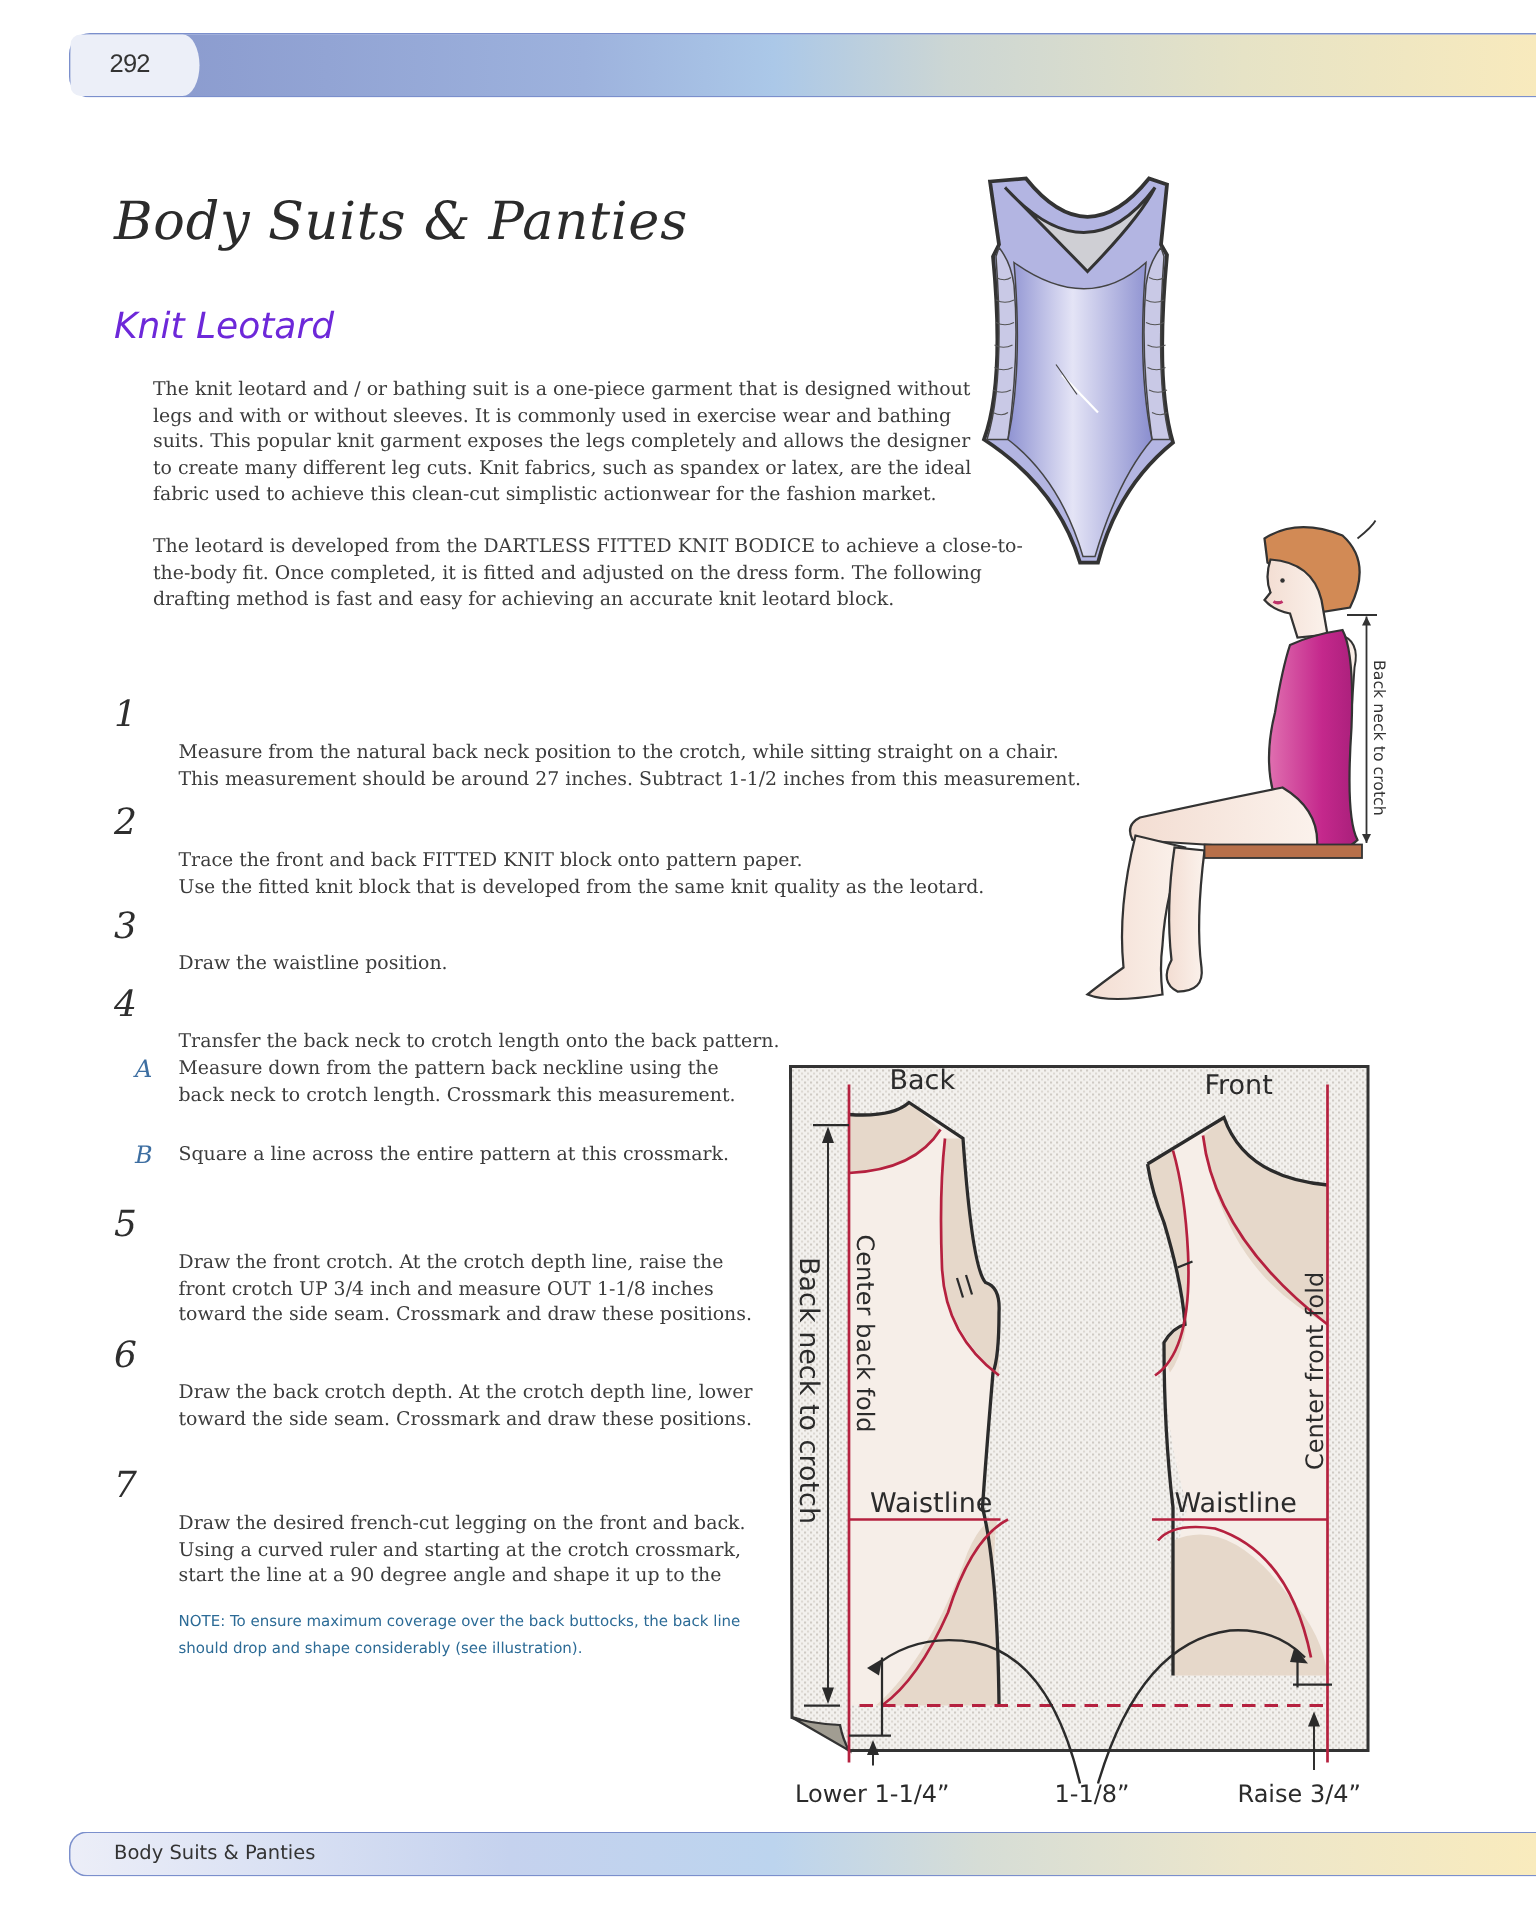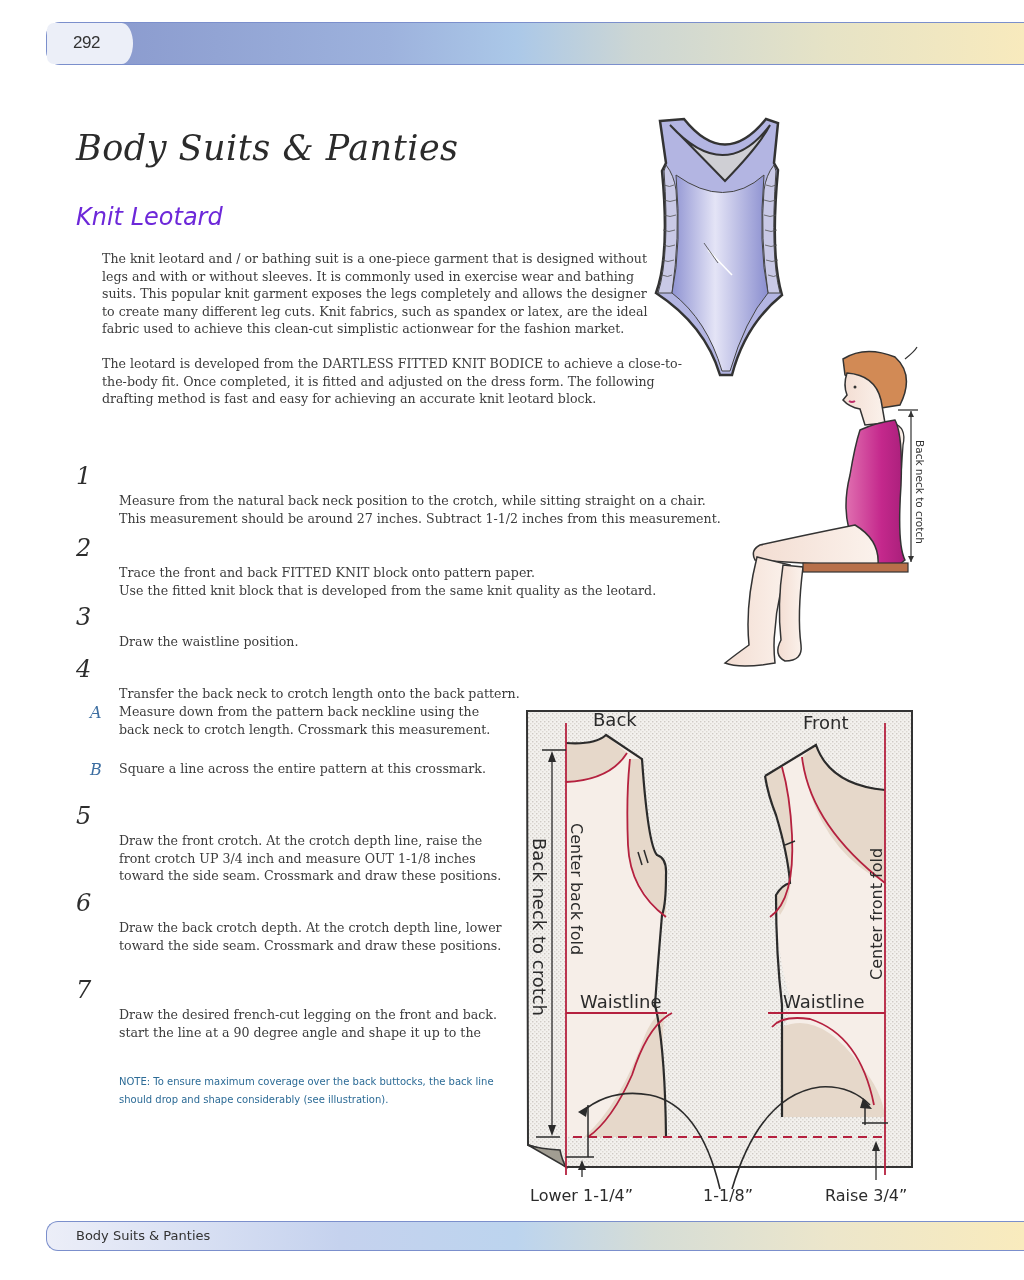--- a/index.html
+++ b/index.html
@@ -120,20 +120,21 @@
   <div class="step-text">
     <div>Draw the back crotch depth. At the crotch depth line, lower</div>
     <div>toward the side seam. Crossmark and draw these positions.</div>
   </div>
 </div>
 
 <div class="step" style="top:976px;">
   <div class="step-num">7</div>
   <div class="step-text">
     <div>Draw the desired french-cut legging on the front and back.</div>
+    <div>Using a curved ruler and starting at the crotch crossmark,</div>
     <div>start the line at a 90 degree angle and shape it up to the</div>
   </div>
 </div>
 
 <div class="note">NOTE: To ensure maximum coverage over the back buttocks, the back line should drop and shape considerably (see illustration).</div>
 
 <svg class="illus" style="left:650px; top:115px;" width="150" height="265" viewBox="0 0 150 265">
   <defs>
     <linearGradient id="lavGrad" x1="0" x2="1">
       <stop offset="0" stop-color="#8f93d2"></stop>

